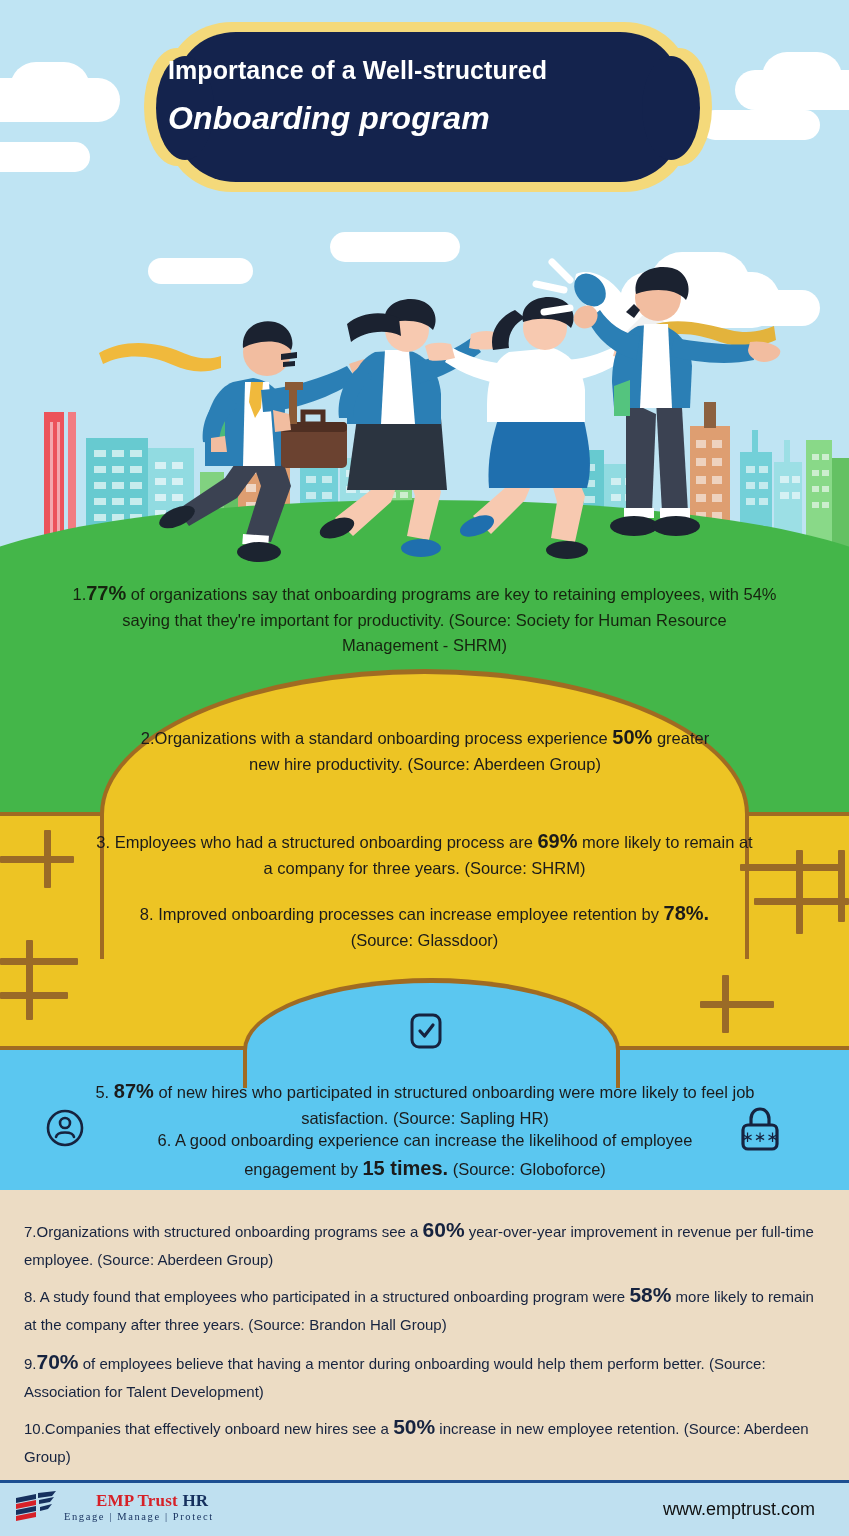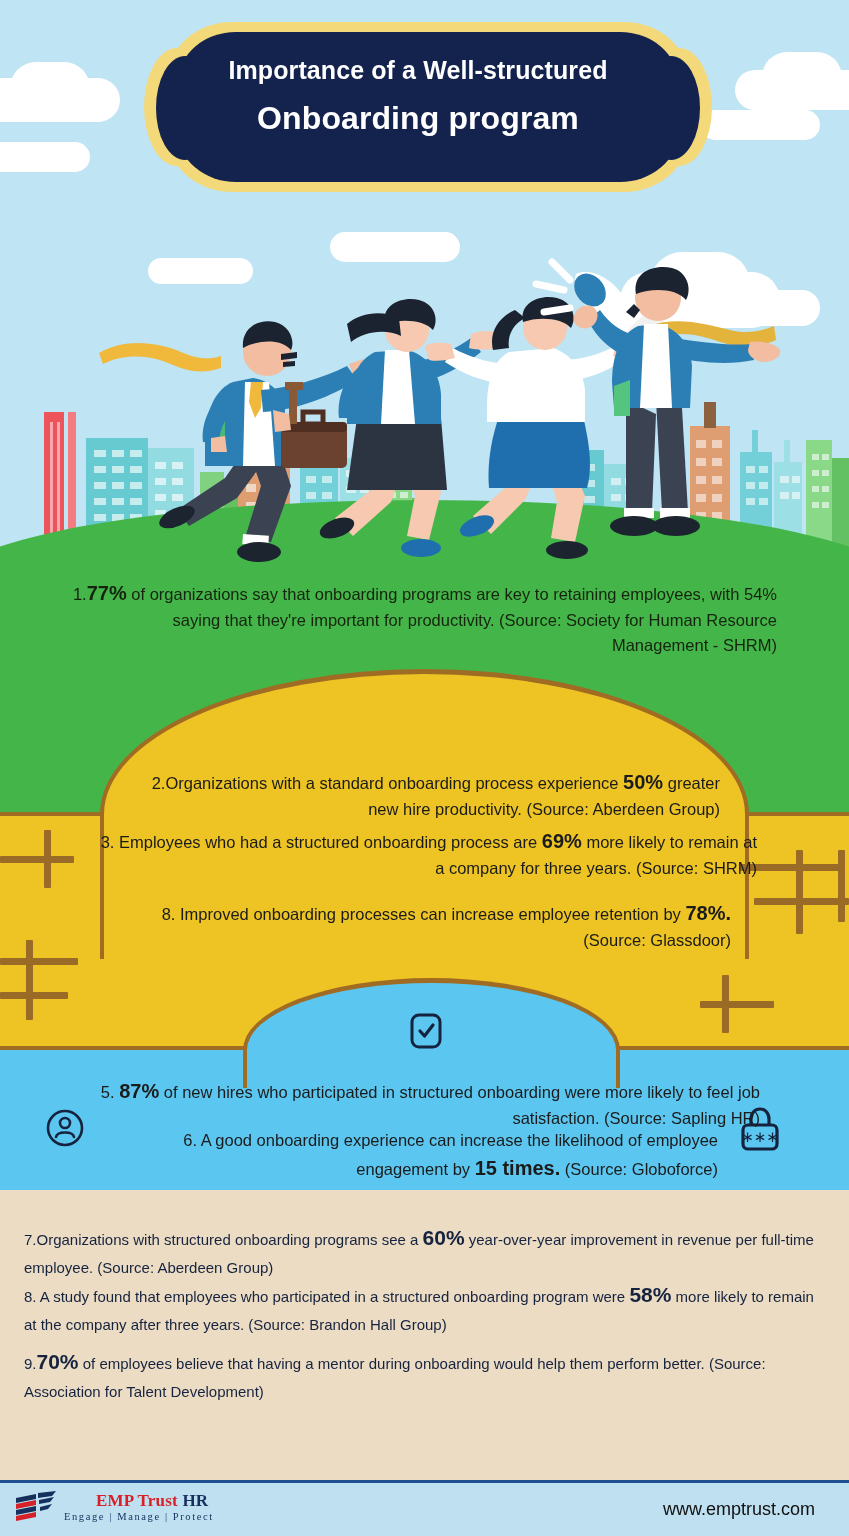--- a/index.html
+++ b/index.html
@@ -18,24 +18,24 @@
       width:66px;height:118px;background:#f4d97a;border-radius:50%;}
   .banner-outer:before{left:-24px;}
   .banner-outer:after{right:-24px;}
   .banner-inner{position:absolute;left:10px;top:10px;width:500px;height:150px;
       background:#14234d;border-radius:58px/50px;z-index:3;}
   .banner-inner:before,.banner-inner:after{content:"";position:absolute;top:24px;
       width:58px;height:104px;background:#14234d;border-radius:50%;}
   .banner-inner:before{left:-22px;}
   .banner-inner:after{right:-22px;}
   .banner-text{position:absolute;left:0;top:0;width:500px;height:150px;z-index:6;
-      display:flex;flex-direction:column;align-items:center;justify-content:center;
+      display:flex;flex-direction:column;align-items:flex-start;justify-content:center;
       color:#ffffff;text-align:center;line-height:1.18;}
   .banner-l1{font-size:25px;font-weight:bold;letter-spacing:.1px;}
-  .banner-l2{font-size:32px;font-weight:bold;letter-spacing:.1px;margin-top:14px;}
+  .banner-l2{font-size:32px;font-weight:bold;letter-spacing:.1px;margin-top:14px;font-style:italic;}
 
   
   .city{position:absolute;left:0;top:330px;width:849px;height:260px;}
 
   
   .green{position:absolute;left:-60px;top:500px;width:969px;height:420px;
       background:#44b649;border-radius:50% 50% 0 0 / 90px 90px 0 0;}
   .green-flat{position:absolute;left:0;top:585px;width:849px;height:300px;background:#44b649;}
 
   
@@ -55,21 +55,21 @@
   .blue-line{position:absolute;left:0;top:1046px;width:849px;height:4px;background:#a06b22;}
 
   
   .beige{position:absolute;left:0;top:1190px;width:849px;height:290px;background:#ecdcc4;}
 
   
   .footer{position:absolute;left:0;top:1480px;width:849px;height:56px;background:#bfe0f0;
       border-top:3px solid #1d4f91;}
 
   
-  .stat{position:absolute;text-align:right;color:#1b1b1b;font-size:16.5px;line-height:1.52;}
+  .stat{position:absolute;text-align:center;color:#1b1b1b;font-size:16.5px;line-height:1.52;}
   .stat b{font-weight:bold;font-size:20px;}
   .stat.green-t{color:#16240f;}
   .stat.left{text-align:left;color:#16233f;font-size:15px;line-height:1.68;}
   .stat.left b{font-size:21px;color:#16233f;}
 
   
   .cross{position:absolute;}
   .cross i{position:absolute;background:#9a6a27;display:block;border-radius:1px;}
 
   
@@ -447,21 +447,21 @@
     <i style="left:0px;top:14px;width:104px;height:7px;"></i>
     <i style="left:14px;top:48px;width:95px;height:7px;"></i>
     <i style="left:56px;top:0px;width:7px;height:84px;"></i>
     <i style="left:98px;top:0px;width:7px;height:72px;"></i>
   </div>
   <div class="cross" style="left:700px;top:975px;width:80px;height:60px;">
     <i style="left:0px;top:26px;width:74px;height:7px;"></i>
     <i style="left:22px;top:0px;width:7px;height:58px;"></i>
   </div>
 
-  <div class="stat" style="left:130px;top:767px;width:590px;">
+  <div class="stat" style="left:130px;top:722px;width:590px;">
     <span>2.Organizations with a standard onboarding process experience </span><b>50%</b><span> greater new hire productivity. (Source: Aberdeen Group)</span>
   </div>
 
   <div class="stat" style="left:92px;top:826px;width:665px;">
     <span>3. Employees who had a structured onboarding process are </span><b>69%</b><span> more likely to remain at a company for three years. (Source: SHRM)</span>
   </div>
 
   <div class="stat" style="left:118px;top:898px;width:613px;">
     <span>8. Improved onboarding processes can increase employee retention by </span><b>78%.</b><span> (Source: Glassdoor)</span>
   </div>
@@ -496,32 +496,35 @@
   <div class="stat" style="left:90px;top:1064px;width:670px;margin-top:12px;">
     <span>5. </span><b>87%</b><span> of new hires who participated in structured onboarding were more likely to feel job satisfaction. (Source: Sapling HR)</span>
   </div>
 
   <div class="stat" style="left:132px;top:1128px;width:586px;">
     <span>6. A good onboarding experience can increase the likelihood of employee engagement by </span><b>15 times.</b><span> (Source: Globoforce)</span>
   </div>
 
   <div class="beige"></div>
 
-  <div class="stat left" style="left:24px;top:1212px;width:800px;margin-top:8px;">
+  <div class="stat left" style="left:24px;top:1212px;width:800px;">
     <span>7.Organizations with structured onboarding programs see a </span><b>60%</b><span> year-over-year improvement in revenue per full-time  employee. (Source: Aberdeen Group)</span>
   </div>
 
   <div class="stat left" style="left:24px;top:1277px;width:800px;">
     <span>8. A study found that employees who participated in a structured onboarding program were </span><b>58%</b><span> more likely to remain at the company after three years. (Source: Brandon Hall Group)</span>
   </div>
 
   <div class="stat left" style="left:24px;top:1344px;width:800px;">
     <span>9.</span><b>70%</b><span> of employees believe that having a mentor during onboarding would help them perform better. (Source: Association for Talent Development)</span>
   </div>
 
+  <div class="stat left" style="left:24px;top:1409px;width:800px;">
+    <span>10.Companies that effectively onboard new hires see a </span><b>50%</b><span> increase in new employee retention. (Source: Aberdeen Group)</span>
+  </div>
 
   <div class="footer"></div>
 
   <div class="logo">
     <div class="logo-mark">
       <svg width="44" height="34" viewBox="0 0 44 34">
         <path d="M2 8 L22 4 L22 9 L2 13 Z" fill="#16305e"></path>
         <path d="M2 14 L22 10 L22 15 L2 19 Z" fill="#d62128"></path>
         <path d="M2 20 L22 16 L22 21 L2 25 Z" fill="#16305e"></path>
         <path d="M2 26 L22 22 L22 27 L2 31 Z" fill="#d62128"></path>

